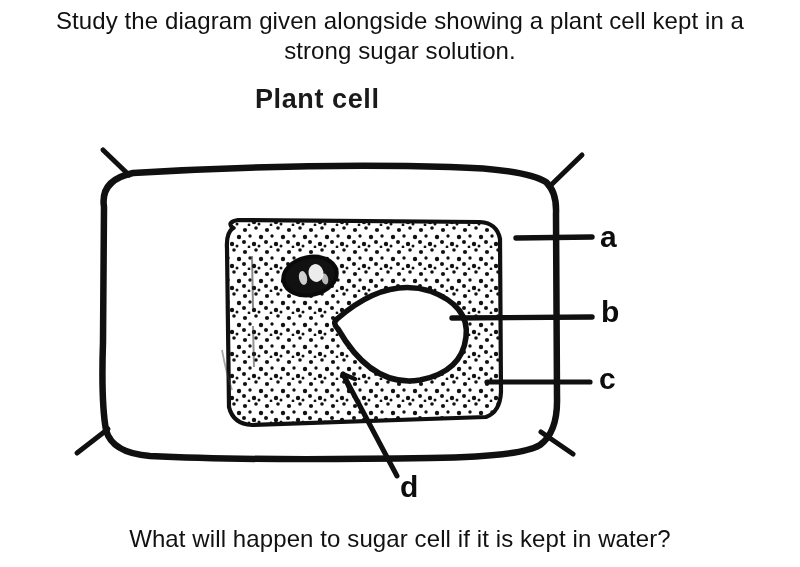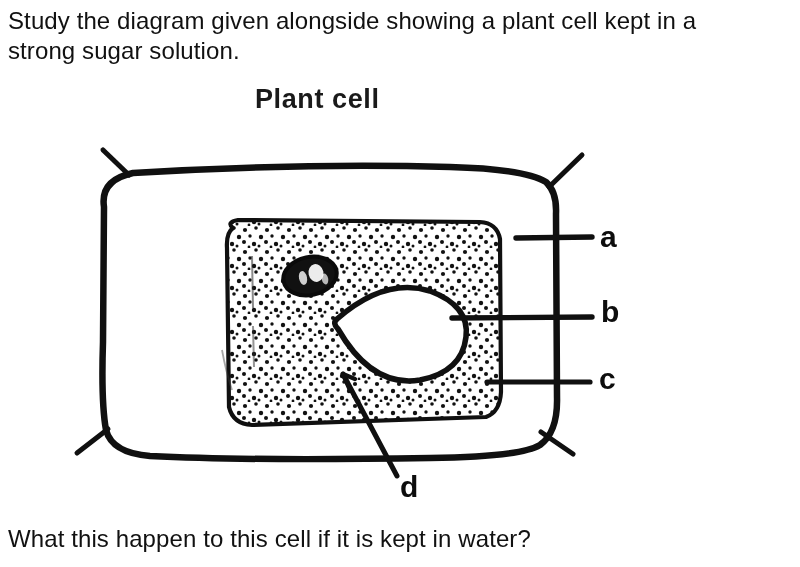--- a/index.html
+++ b/index.html
@@ -15,20 +15,21 @@
     overflow: hidden;
     font-family: "Liberation Sans", sans-serif;
     color: #000000;
   }
   .page {
     position: absolute;
     inset: 0;
     width: 800px;
     height: 567px;
     background: #ffffff;
+    text-align: center;
   }
   .question-text {
     position: absolute;
     left: 8px;
     width: 784px;
     font-family: "Liberation Sans", sans-serif;
     font-size: 24px;
     line-height: 30px;
     color: #111111;
     letter-spacing: 0.1px;
@@ -178,15 +179,15 @@
       </g>
 
       <text class="lbl" x="600" y="175">a</text>
       <text class="lbl" x="601" y="250">b</text>
       <text class="lbl" x="599" y="317">c</text>
       <text class="lbl" x="400" y="425">d</text>
 
     </svg>
   </div>
 
-  <div class="question-text" id="question-followup">What this happen to this cell if it is kept in water?</div>
+  <div class="question-text" id="question-followup">What will happen to sugar cell if it is kept in water?</div>
 
 </div>
 
 </body></html>

